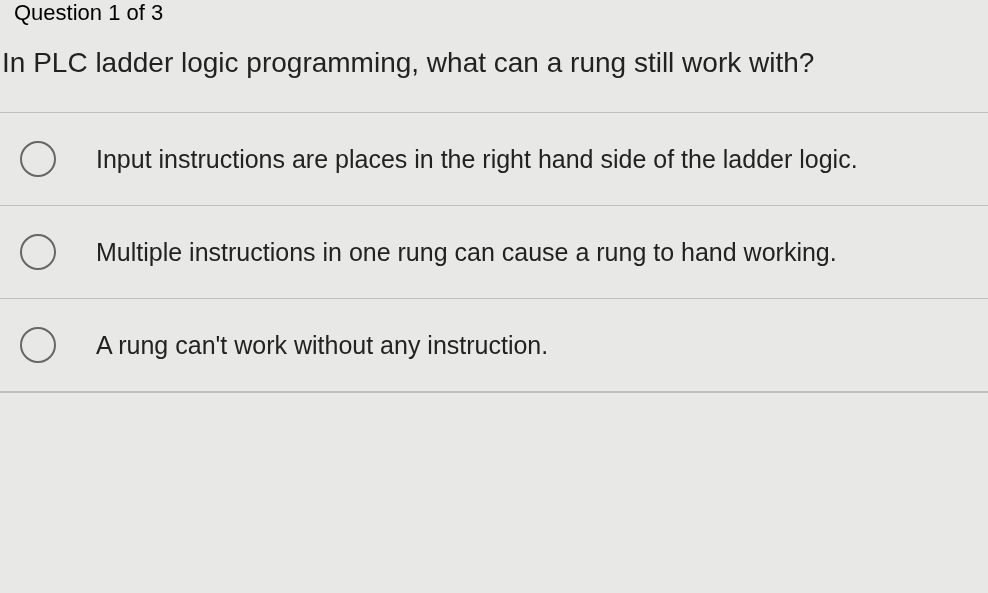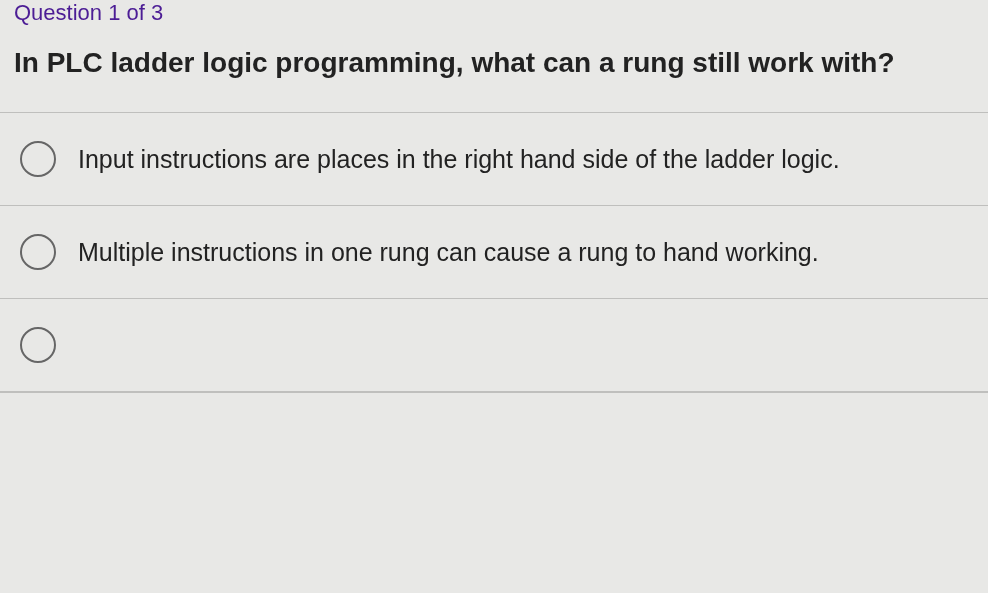--- a/index.html
+++ b/index.html
@@ -12,42 +12,42 @@
       background: #e8e8e6;
       width: 988px;
       height: 593px;
       overflow: hidden;
     }
     .container {
       padding: 0;
     }
     .question-header {
       font-size: 22px;
-      color: #4c1d95;
+      color: #000000;
       padding: 0 14px 8px 14px;
       font-weight: 400;
     }
     .question-text {
       font-size: 28px;
       color: #222;
-      padding: 10px 14px 30px 14px;
-      font-weight: 700;
+      padding: 10px 14px 30px 2px;
+      font-weight: 400;
       line-height: 1.35;
     }
     .divider {
       border: none;
       border-top: 1px solid #bfbfbd;
       margin: 0;
     }
     .option {
       display: flex;
       align-items: center;
       padding: 28px 20px;
       cursor: pointer;
-      gap: 22px;
+      gap: 40px;
     }
     .radio {
       width: 36px;
       height: 36px;
       border: 2px solid #666;
       border-radius: 50%;
       flex-shrink: 0;
       background: transparent;
     }
     .option-text {
@@ -71,17 +71,18 @@
 
   <hr class="divider">
   <div class="option">
     <div class="radio"></div>
     <div class="option-text">Multiple instructions in one rung can cause a rung to hand working.</div>
   </div>
 
   <hr class="divider">
   <div class="option">
     <div class="radio"></div>
+    <div class="option-text">A rung can't work without any instruction.</div>
   </div>
 
   <hr class="divider">
   <hr class="divider">
 </div>
 
 </body></html>

